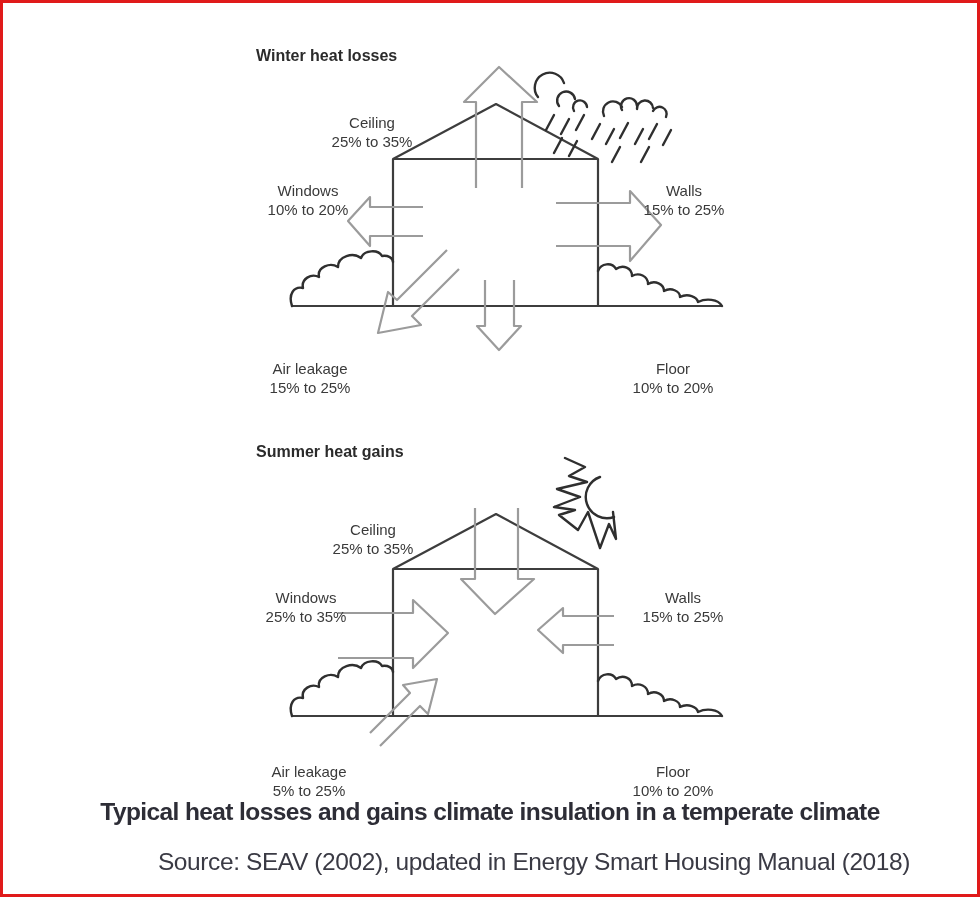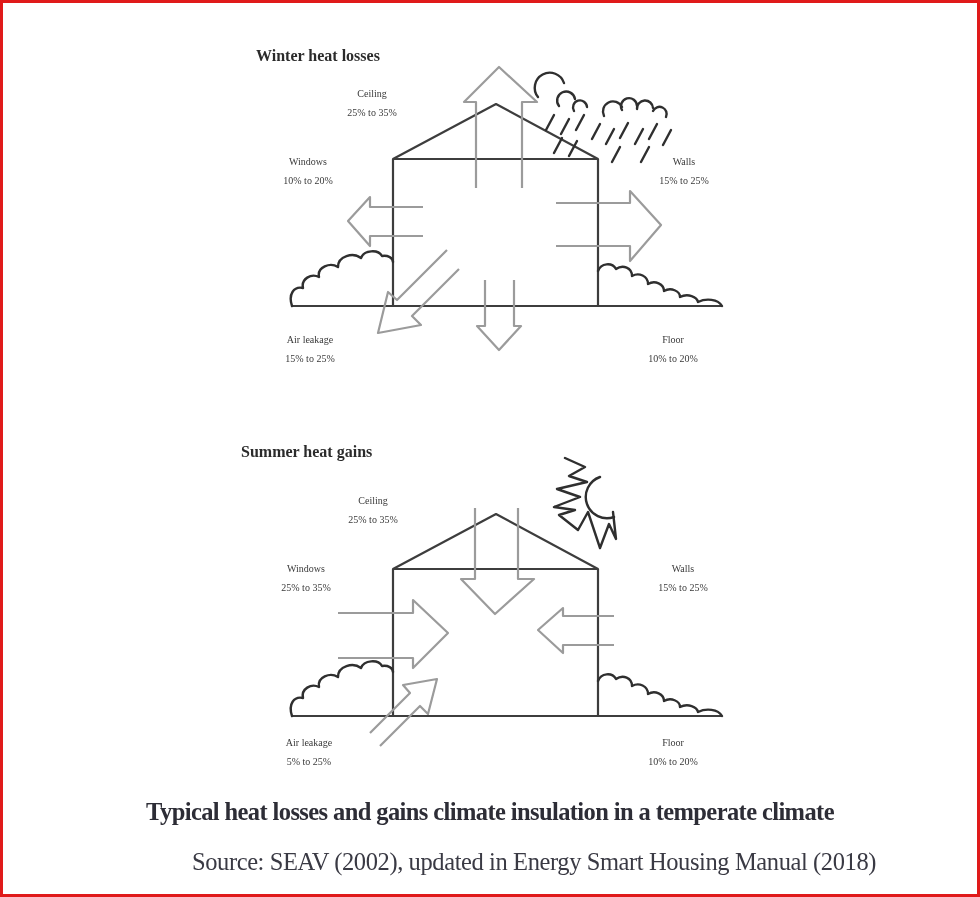--- a/index.html
+++ b/index.html
@@ -12,33 +12,34 @@
     --text-source:#3a3a44;
     --bg:#ffffff;
   }
   html,body{margin:0;padding:0;background:#fff;}
   .frame{
     position:relative;
     width:980px;height:897px;
     box-sizing:border-box;
     border:3px solid var(--border-red);
     background:var(--bg);
-    font-family:Liberation Serif, serif;
+    font-family:Liberation Sans, sans-serif;
     overflow:hidden;
   }
   .art{position:absolute;left:0;top:0;width:980px;height:897px;}
   .art path, .art polyline{fill:none;}
   .stroke-dark{stroke:var(--line-dark);stroke-width:2.2;stroke-linejoin:round;}
   .stroke-arrow{stroke:var(--line-arrow);stroke-width:2.2;stroke-linejoin:round;}
   .stroke-sketch{stroke:var(--line-sketch);stroke-width:2.4;stroke-linecap:round;stroke-linejoin:round;}
   .label{
     position:absolute;
     color:var(--text-label);
-    font-size:10px;line-height:19px;
+    font-size:15px;line-height:19px;
     white-space:nowrap;
+    margin-top:29px;
   }
   .label.center{transform:translateX(-50%);text-align:center;}
   .diagram-title{
     position:absolute;
     color:#2b2b2b;font-weight:bold;font-size:16px;line-height:18px;white-space:nowrap;
   }
   .caption{
     position:absolute;left:0;width:100%;text-align:center;
     color:var(--text-caption);
     font-weight:bold;font-size:24.5px;letter-spacing:-0.6px;white-space:nowrap;
@@ -117,21 +118,21 @@
   </div>
   <div class="label center" style="left:307px;top:327px">
     <div>Air leakage</div>
     <div>15% to 25%</div>
   </div>
   <div class="label center" style="left:670px;top:327px">
     <div>Floor</div>
     <div>10% to 20%</div>
   </div>
 
-  <div class="diagram-title" style="left:238px;top:440px">Summer heat gains</div>
+  <div class="diagram-title" style="left:253px;top:440px">Summer heat gains</div>
 
   <div class="label center" style="left:370px;top:488px">
     <div>Ceiling</div>
     <div>25% to 35%</div>
   </div>
   <div class="label center" style="left:303px;top:556px">
     <div>Windows</div>
     <div>25% to 35%</div>
   </div>
   <div class="label center" style="left:680px;top:556px">

